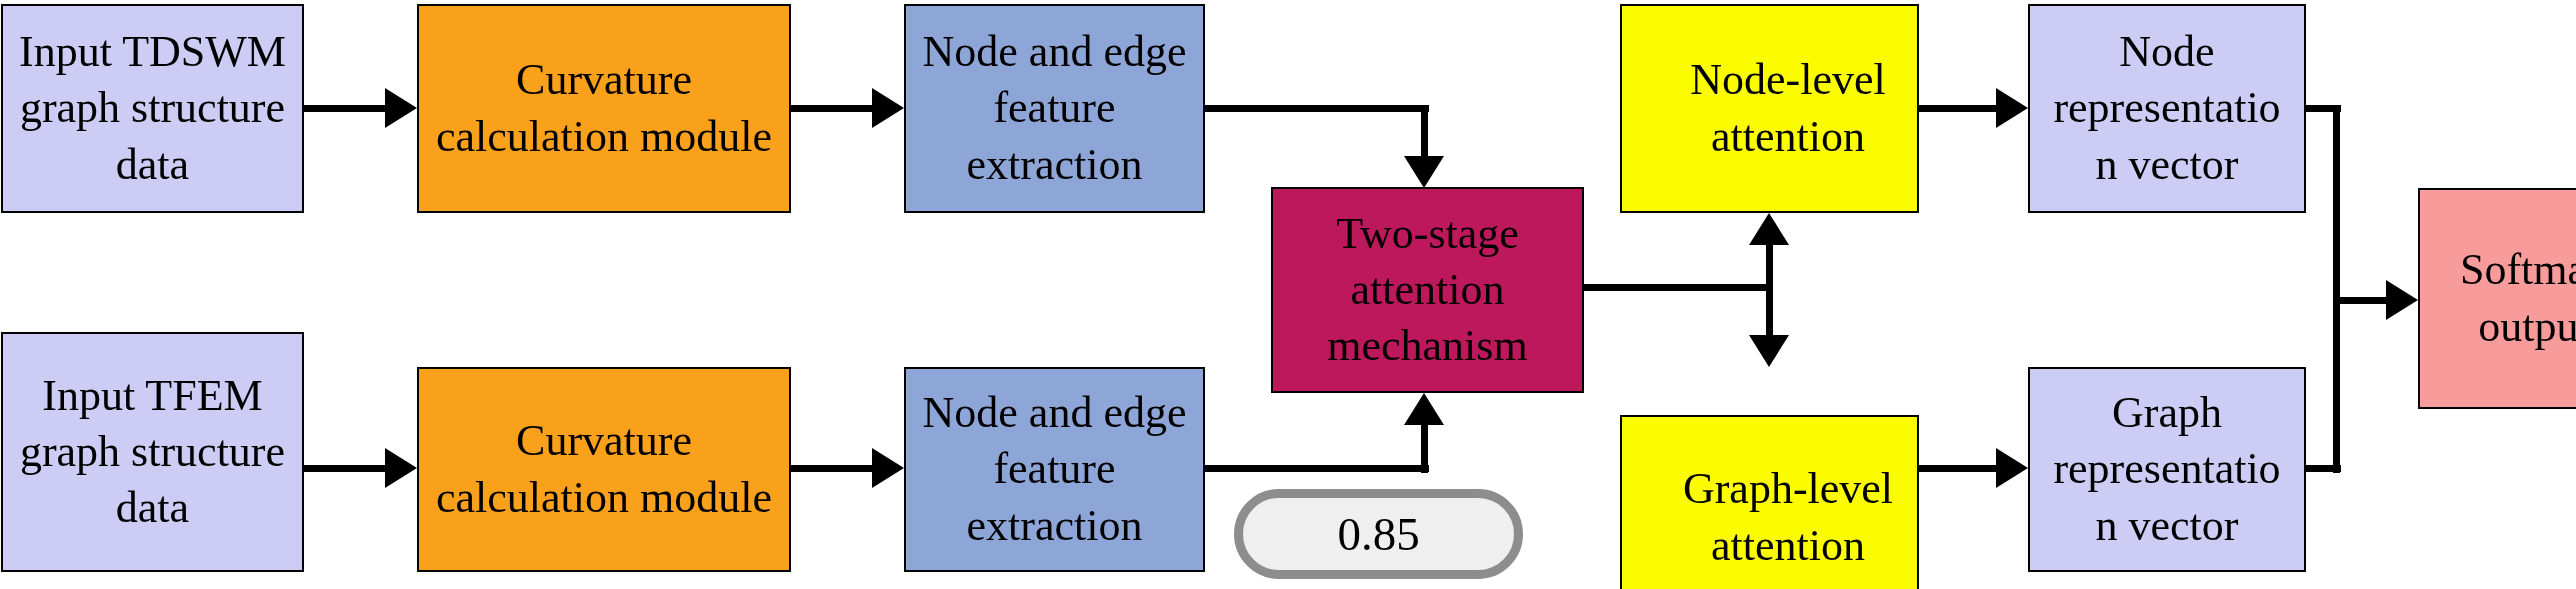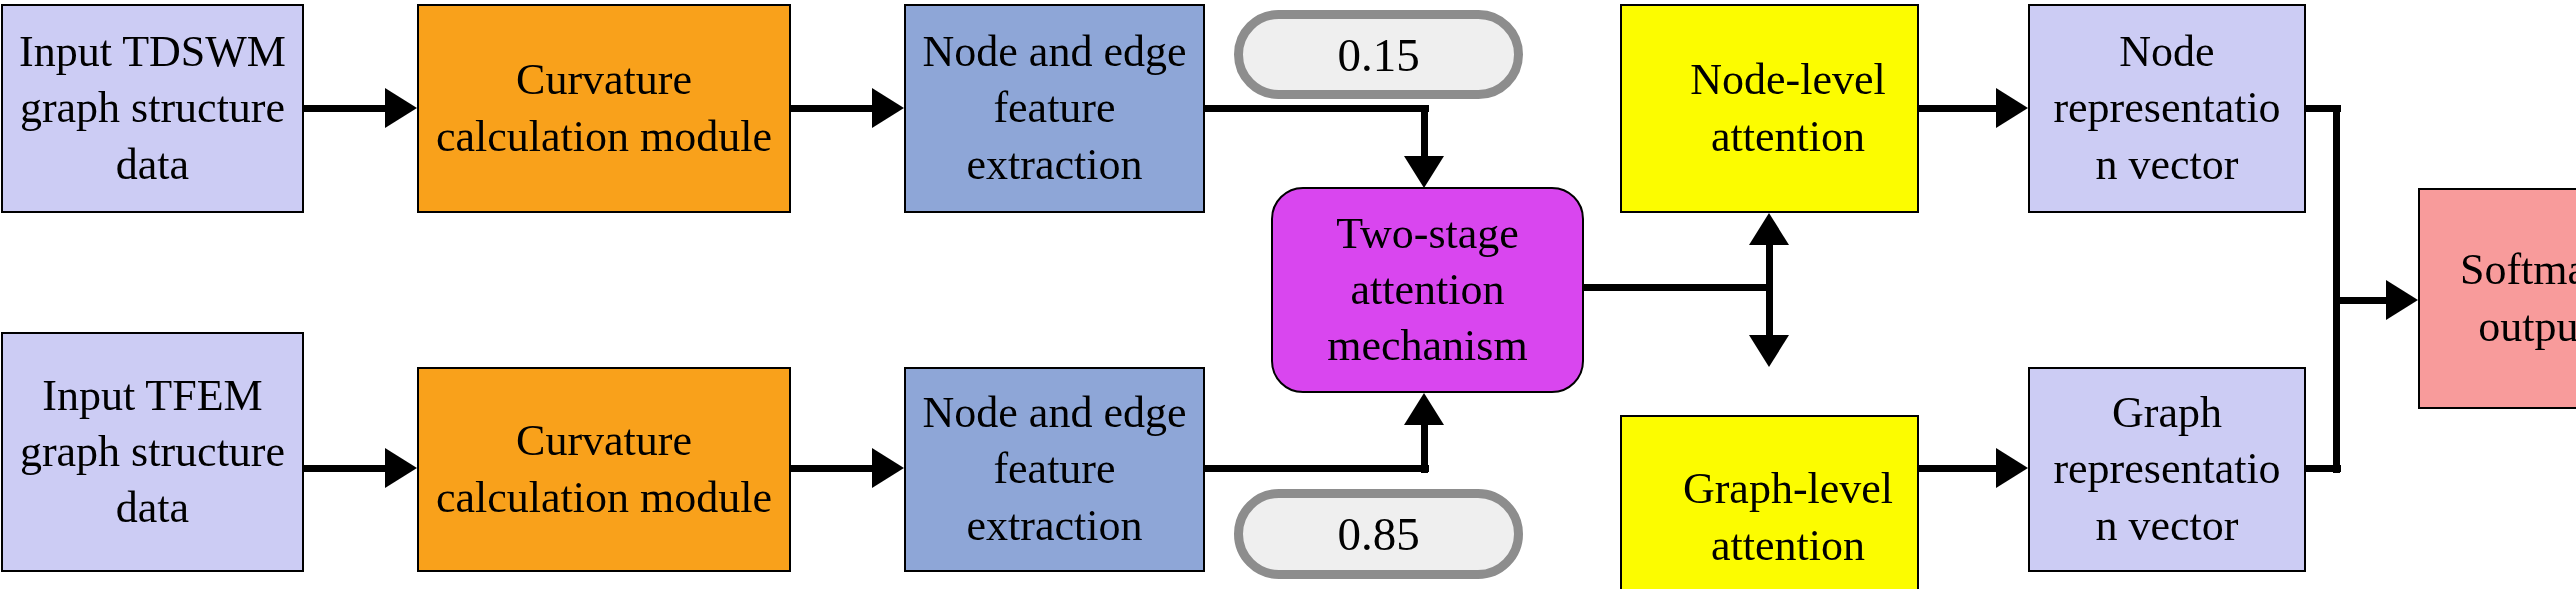--- a/index.html
+++ b/index.html
@@ -20,21 +20,21 @@
     justify-content:center;
     text-align:center;
     color:#000000;
     font-size:44px;
     line-height:1.28;
     white-space:pre-line;
   }
   .lavender{background:#ccccf4;}
   .orange{background:#f9a11b;}
   .blue{background:#8ea6d7;}
-  .cyan{background:#d946ef;border-radius:32px;}
+  .cyan{background:#be185d;}
   .yellow{background:#fcfc00;padding-left:37px;}
   .pink{background:#f89b9b;}
   .pill{
     position:absolute;
     box-sizing:border-box;
     background:#efefef;
     border:9.3px solid #8d8d8d;
     border-radius:67px;
     display:flex;
     align-items:center;
@@ -99,21 +99,20 @@
 <div id="canvas">
 
   <div id="n-input1" class="box lavender">Input TDSWM
 graph structure
 data</div>
   <div id="n-curv1" class="box orange">Curvature
 calculation module</div>
   <div id="n-feat1" class="box blue">Node and edge
 feature
 extraction</div>
-  <div id="n-pill1" class="pill">0.15</div>
   <div id="n-cyan" class="box cyan">Two-stage
 attention
 mechanism</div>
   <div id="n-yellow1" class="box yellow">Node-level
 attention</div>
   <div id="n-rep1" class="box lavender">Node
 representatio
 n vector</div>
   <div id="n-softmax" class="box pink">Softmax
 output</div>

